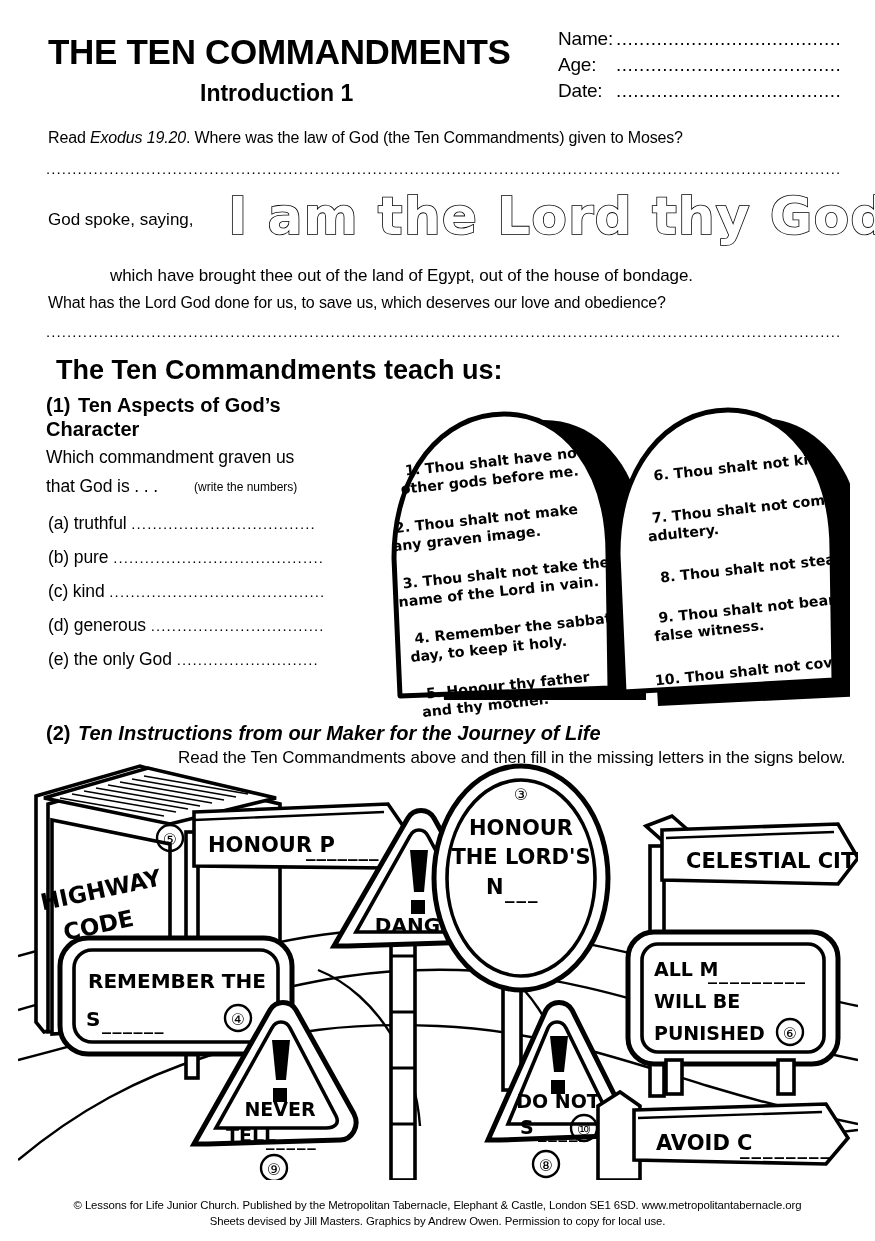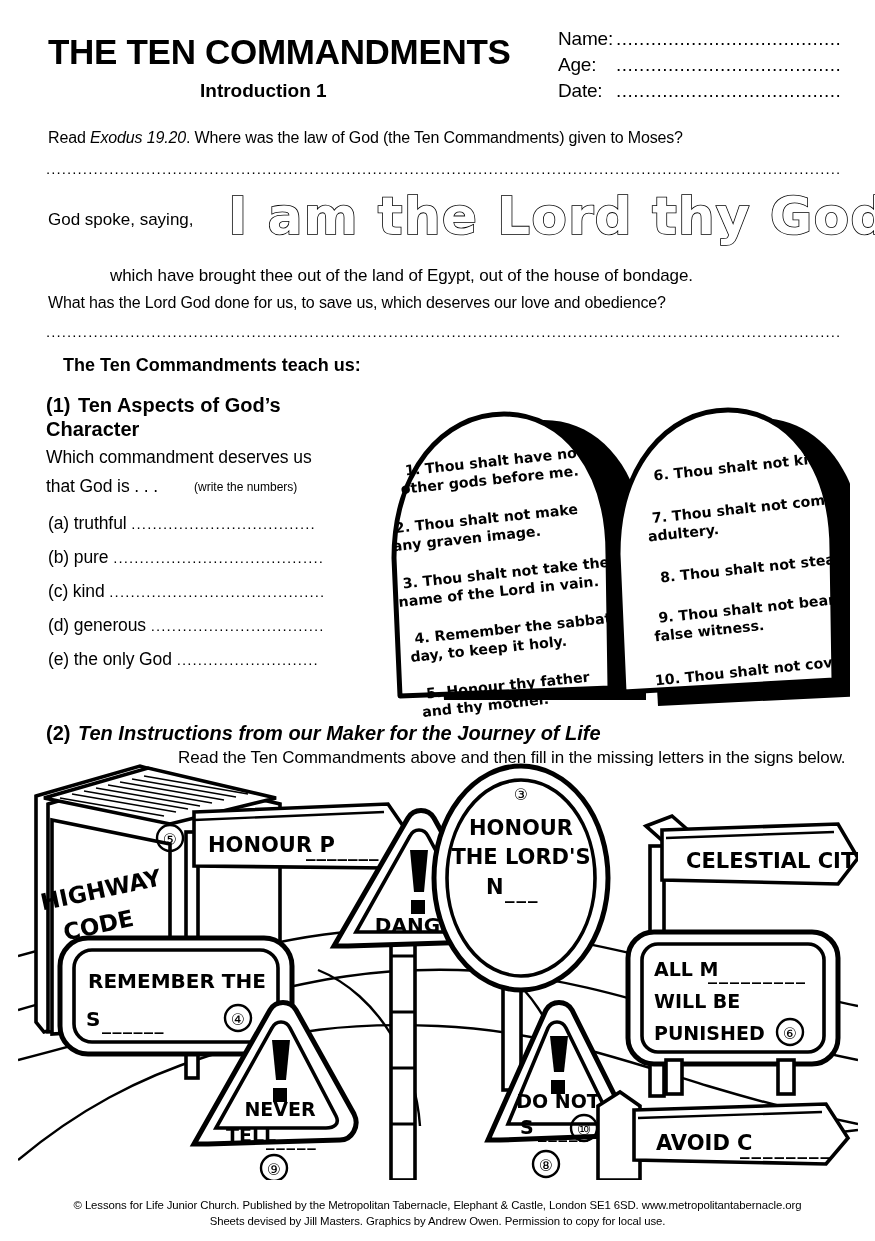--- a/index.html
+++ b/index.html
@@ -14,21 +14,21 @@
 
   
   .header{position:absolute;left:48px;top:28px;right:34px;height:105px;}
   .title{
     position:absolute;left:0;top:6px;
     font-size:35px;font-weight:bold;letter-spacing:-0.3px;
     line-height:1;white-space:nowrap;
   }
   .subtitle{
     position:absolute;left:152px;top:52px;
-    font-size:19px;font-weight:bold;letter-spacing:0px;
+    font-size:23px;font-weight:bold;letter-spacing:0px;
   }
   .idbox{position:absolute;right:0;top:0;width:283px;}
   .idrow{display:flex;align-items:baseline;font-size:19px;margin-bottom:4px;
          letter-spacing:-0.2px;}
   .idrow .lab{width:58px;flex:0 0 58px;}
   .idrow .dots{
     flex:1 1 auto;overflow:hidden;white-space:nowrap;
     font-size:19px;letter-spacing:0.5px;
   }
 
@@ -108,27 +108,27 @@
   </div>
   <div class="dotline" style="top:160px;">................................................................................................................................................................</div>
 
   <div class="smallintro">God spoke, saying,</div>
   <div class="hollow">I am the Lord thy God,</div>
   <div class="vsline">which have brought thee out of the land of Egypt, out of the house of bondage.</div>
 
   <div class="qtext" style="left:48px;top:294px;">What has the Lord God done for us, to save us, which deserves our love and obedience?</div>
   <div class="dotline" style="top:323px;">................................................................................................................................................................</div>
 
-  <div class="sechead" style="left:63px;top:355px;font-size:18px;">The Ten Commandments teach us:</div>
+  <div class="sechead" style="left:56px;top:355px;font-size:27px;">The Ten Commandments teach us:</div>
 
   <div class="sechead" style="left:46px;top:394px;font-size:20px;">(1)</div>
   <div class="sechead" style="left:78px;top:394px;font-size:20px;">Ten Aspects of God’s</div>
   <div class="sechead" style="left:46px;top:418px;font-size:20px;">Character</div>
 
-  <div class="qsub" style="left:46px;top:447px;">Which commandment deserves us</div>
+  <div class="qsub" style="left:46px;top:447px;">Which commandment graven us</div>
   <div class="qsub" style="left:46px;top:476px;">that God is . . .</div>
   <div class="hint" style="left:194px;top:480px;">(write the numbers)</div>
 
   <div class="blankrow" style="top:513px;">
     <span class="lead">(a) truthful</span>
     <span class="dts">...................................</span>
   </div>
   <div class="blankrow" style="top:547px;">
     <span class="lead">(b) pure</span>
     <span class="dts">........................................</span>

